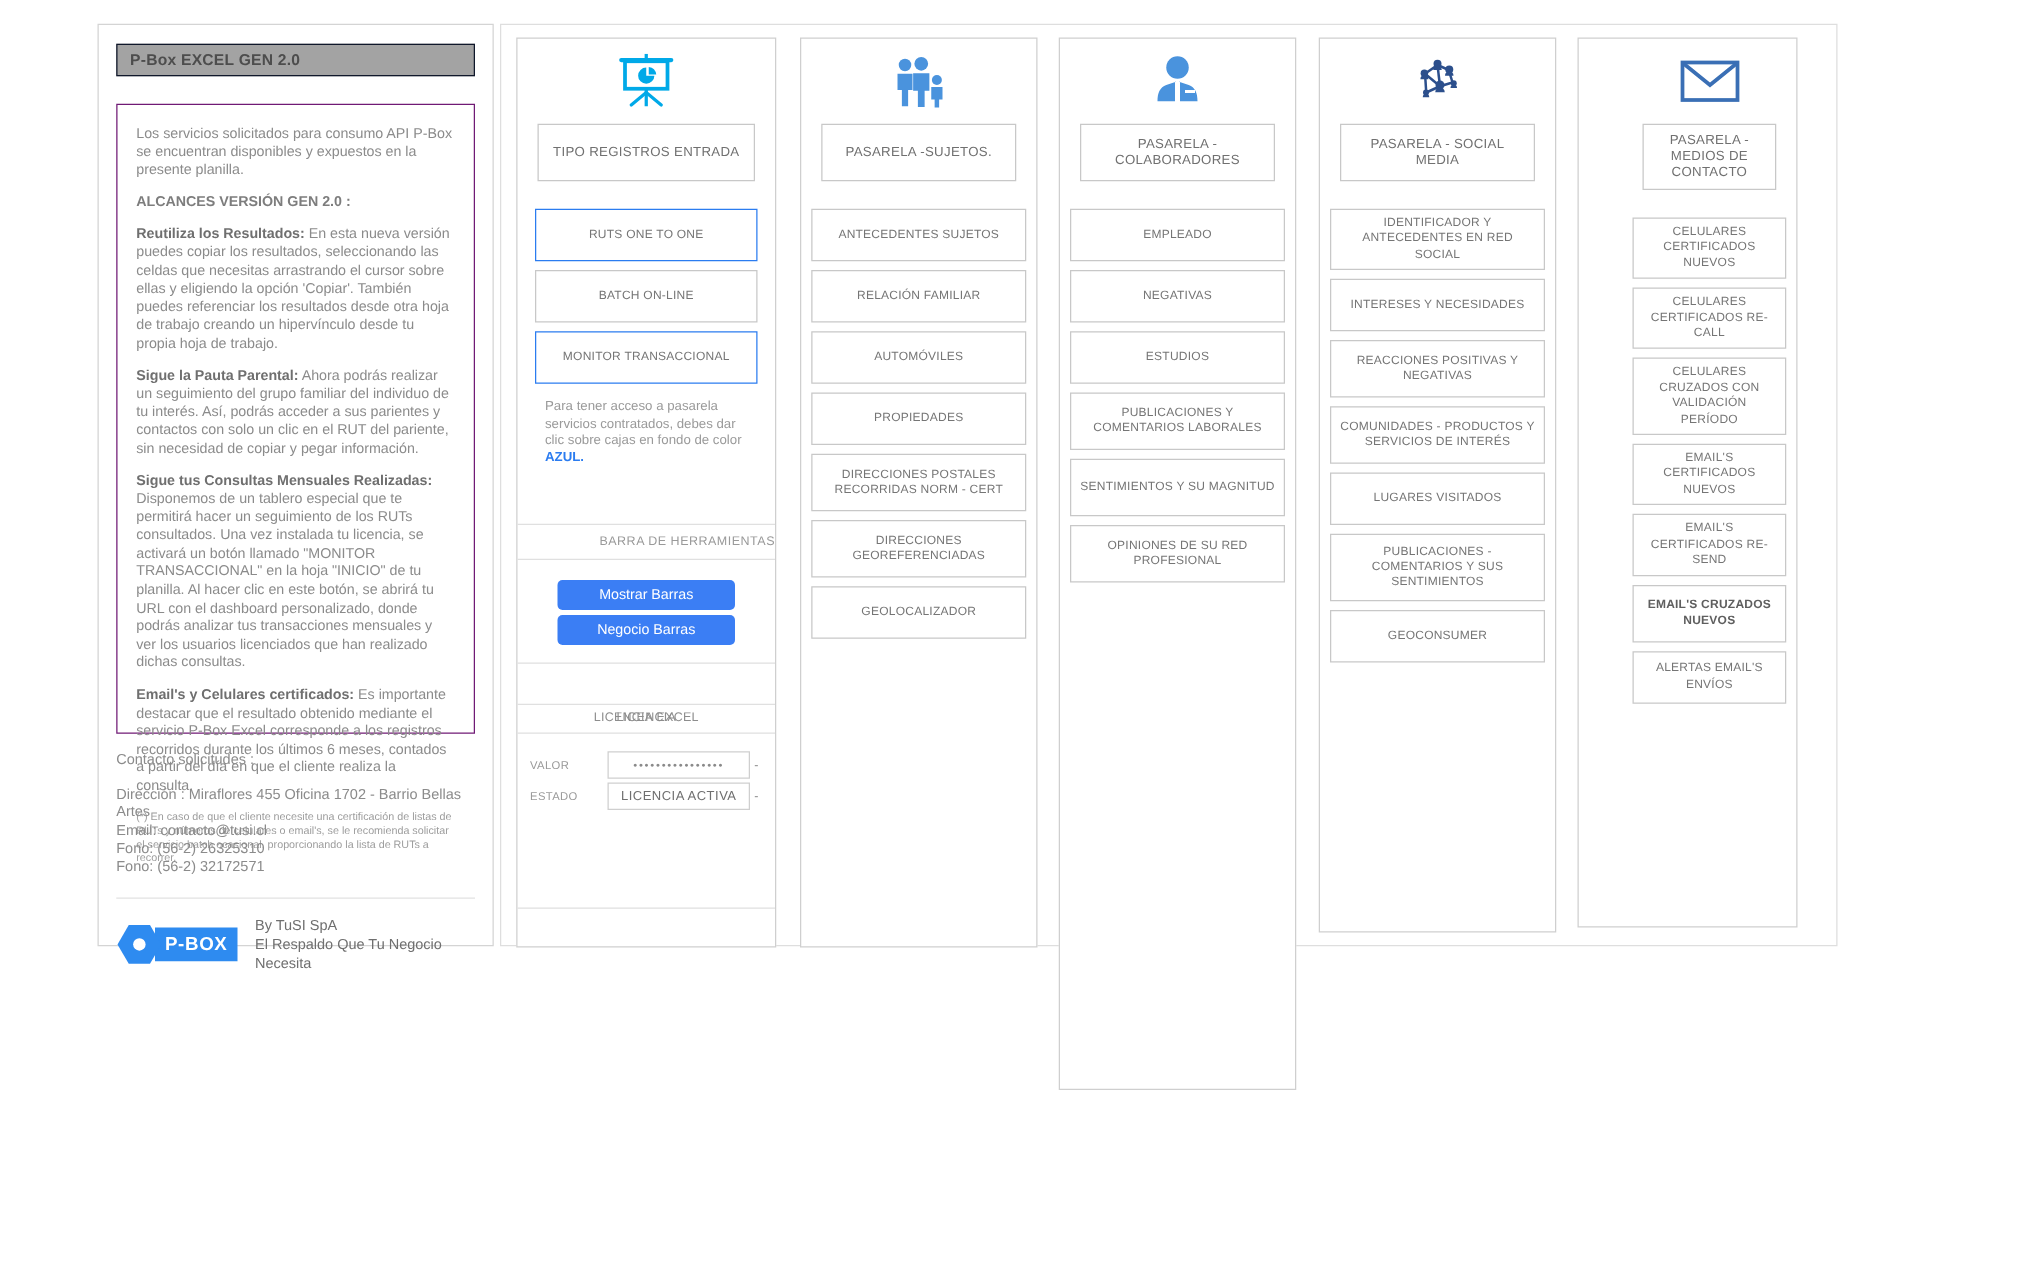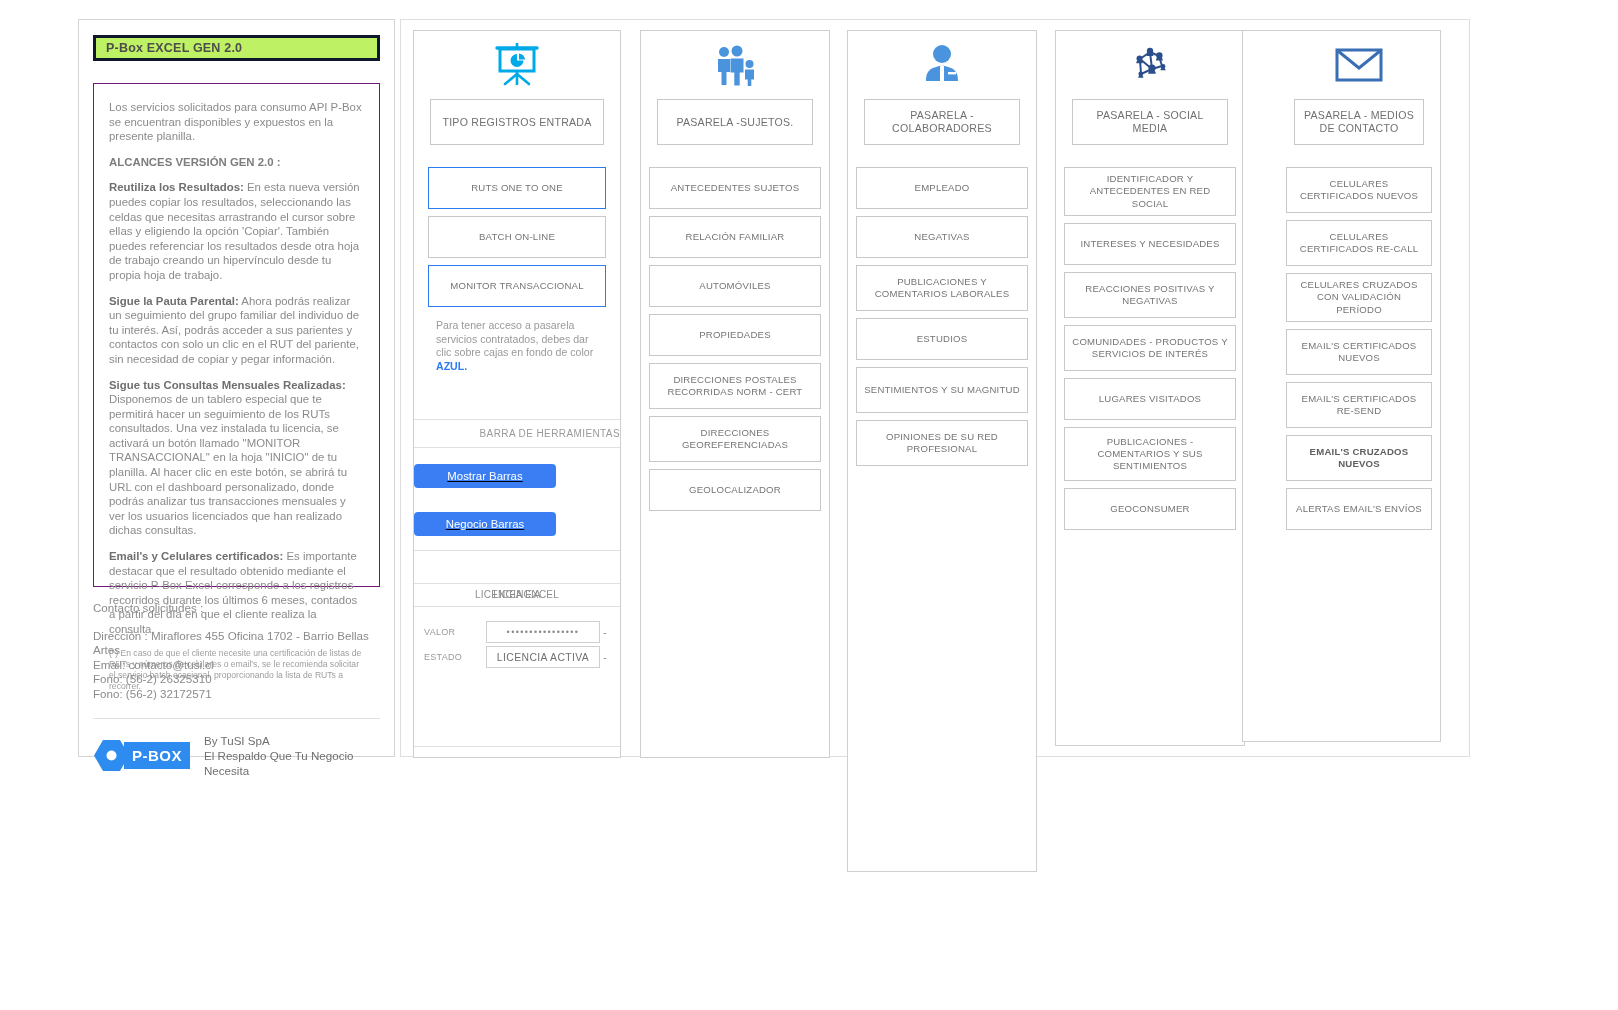--- a/index.html
+++ b/index.html
@@ -12,21 +12,21 @@
   .page { position: relative; width: 1618px; height: 1010px; background: #fff; }
 
   
   .left-panel {
     position: absolute; left: 78px; top: 19px;
     width: 317px; height: 738px;
     border: 1px solid #d4d4d4; background: #fff;
   }
   .lp-title-box {
     margin: 15px 14px 0 14px; height: 26px;
-    border: 3px solid #0f172a; background: #bef264;
+    border: 1px solid #0f172a; background: #a3a3a3;
     display: flex; align-items: center; padding-left: 10px;
   }
   .lp-title-box span { font-size: 12.5px; font-weight: bold; color: #4d4d4d; letter-spacing: .2px; }
 
   .lp-body-box {
     margin: 22px 14px 0 14px;
     border: 1px solid #701a75; background: #fff;
     padding: 16px 15px 12px 15px;
     height: 504px;
   }
@@ -62,21 +62,21 @@
   }
 
   .col {
     position: absolute; top: 10px;
     background: #fff; border: 1px solid #cfcfcf;
   }
   .col.c1 { left: 12px;   width: 208px; height: 728px; }
   .col.c2 { left: 239px;  width: 190px; height: 728px; }
   .col.c3 { left: 446px;  width: 190px; height: 842px; }
   .col.c4 { left: 654px;  width: 190px; height: 716px; }
-  .col.c5 { left: 841px;  width: 199px; height: 712px; padding-left: 35px; }
+  .col.c5 { left: 861px;  width: 176px; height: 712px; padding-left: 35px; }
 
   .col-icon { height: 58px; display: flex; align-items: center; justify-content: center; padding-top: 10px; }
   .col-icon svg { display: block; }
 
   .col-head {
     margin: 10px 16px 0 16px;
     border: 1px solid #c8c8c8; background: #fff;
     min-height: 46px; display: flex; align-items: center; justify-content: center;
     text-align: center; padding: 6px 8px;
   }
@@ -95,21 +95,21 @@
   .item.three-line { min-height: 54px; }
   .item.blue { border-color: #2b7cf0; }
   .item.bold span { font-weight: bold; color: #5f5f5f; }
 
   
   .c1-note { margin: 12px 22px 0 22px; font-size: 10.6px; line-height: 13.6px; color: #9a9a9a; }
   .c1-note .azul { color: #2b7cf0; font-weight: bold; }
   .c1-sep { margin-top: 46px; border-top: 1px solid #e0e0e0; }
   .c1-bar-label { text-align: right; padding: 8px 0 8px 0; font-size: 10px; color: #9a9a9a; letter-spacing: .4px; }
   .c1-sep2 { border-top: 1px solid #e0e0e0; }
-  .c1-btns { padding: 16px 0 14px 0; display: flex; flex-direction: column; gap: 24px; text-decoration: underline; }
+  .c1-btns { padding: 16px 0 14px 0; display: flex; flex-direction: column; align-items: center; gap: 4px; }
   .btn-blue {
     width: 142px; height: 24px; background: #3b7ef4; border: none; border-radius: 4px;
     color: #fff; font-size: 11.4px; font-family: "Liberation Sans", sans-serif;
     display: flex; align-items: center; justify-content: center; cursor: pointer;
   }
   .c1-sep3 { border-top: 1px solid #e0e0e0; }
   .c1-spacer { height: 32px; }
   .c1-sep4 { border-top: 1px solid #e0e0e0; }
   .lic-head { position: relative; text-align: center; height: 22px; padding-top: 5px; }
   .lic-head .ov { position: absolute; left: 0; right: 0; top: 5px; font-size: 10px; color: #8d8d8d; letter-spacing: .2px; }
@@ -310,25 +310,25 @@
       <div class="col-head">
         <span>PASARELA - COLABORADORES</span>
       </div>
       <div class="item-list">
         <div class="item">
             <span>EMPLEADO</span>
           </div>
         <div class="item">
             <span>NEGATIVAS</span>
           </div>
+        <div class="item">
+            <span>ESTUDIOS</span>
+          </div>
         <div class="item two-line">
             <span>PUBLICACIONES Y COMENTARIOS LABORALES</span>
-          </div>
-        <div class="item">
-            <span>ESTUDIOS</span>
           </div>
         <div class="item two-line">
             <span>SENTIMIENTOS Y SU MAGNITUD</span>
           </div>
         <div class="item two-line">
             <span>OPINIONES DE SU RED PROFESIONAL</span>
           </div>
       </div>
     </div>
 

